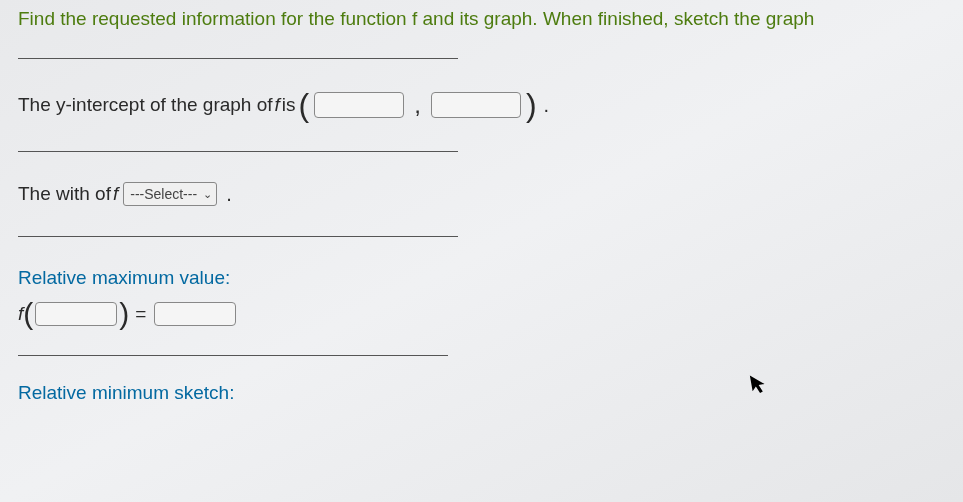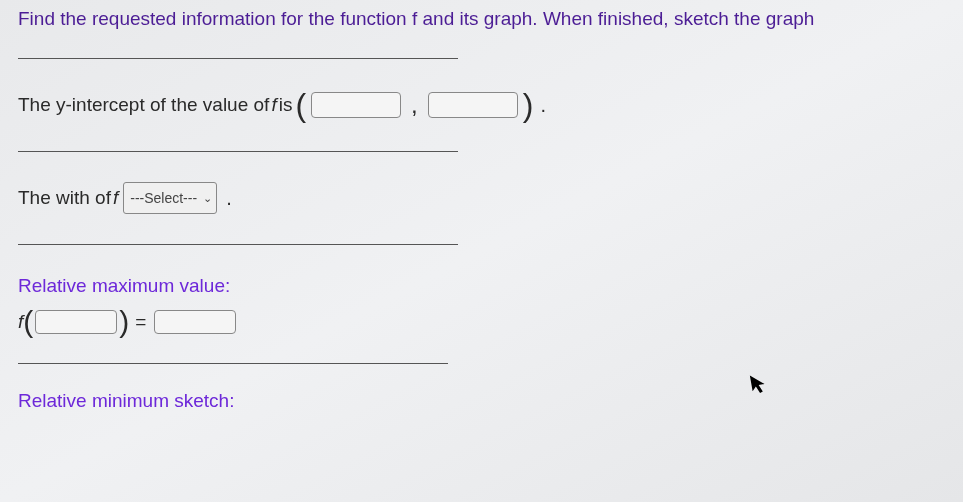--- a/index.html
+++ b/index.html
@@ -13,21 +13,21 @@
       background: linear-gradient(to bottom right, #e8e9eb 0%, #f0f1f3 50%, #e5e6e8 100%);
       font-family: Arial, sans-serif;
       color: #2a2a2a;
       padding: 8px 18px;
       position: relative;
       overflow: hidden;
     }
     .instruction {
       font-size: 19px;
       margin-bottom: 28px;
-      color: #4c1d95;
+      color: #4d7c0f;
     }
     .hr-line {
       border: none;
       border-bottom: 1.5px solid #555;
       width: 440px;
       margin-bottom: 30px;
     }
     .question-row {
       font-size: 19px;
       margin-bottom: 30px;
@@ -59,35 +59,35 @@
       width: 82px;
       height: 24px;
     }
     .select-box {
       display: inline-flex;
       align-items: center;
       justify-content: space-between;
       border: 1.5px solid #888;
       border-radius: 3px;
       background: #f0f0f0;
-      height: 32px;
+      height: 24px;
       padding: 0 4px 0 6px;
       font-size: 14px;
       color: #444;
       vertical-align: middle;
       margin: 0 3px;
     }
     .chevron {
       margin-left: 6px;
       font-size: 11px;
     }
     .section-label {
       font-size: 19px;
       margin-bottom: 10px;
-      color: #6d28d9;
+      color: #0369a1;
     }
     .formula-row {
       display: flex;
       align-items: center;
       font-size: 19px;
       margin-bottom: 26px;
     }
     .formula-row .paren2 {
       font-size: 30px;
       font-weight: 300;
@@ -119,21 +119,21 @@
     }
   </style>
 </head>
 <body>
 
 <div class="instruction">Find the requested information for the function f and its graph. When finished, sketch the graph</div>
 
 <hr class="hr-line">
 
 <div class="question-row">
-  <span>The y-intercept of the value of </span>
+  <span>The y-intercept of the graph of </span>
   <span class="italic">f</span>
   <span> is </span>
   <span class="paren">(</span>
   <span class="input-box"></span>
   <span class="comma">,</span>
   <span class="input-box"></span>
   <span class="paren">)</span>
   <span class="period">.</span>
 </div>
 

